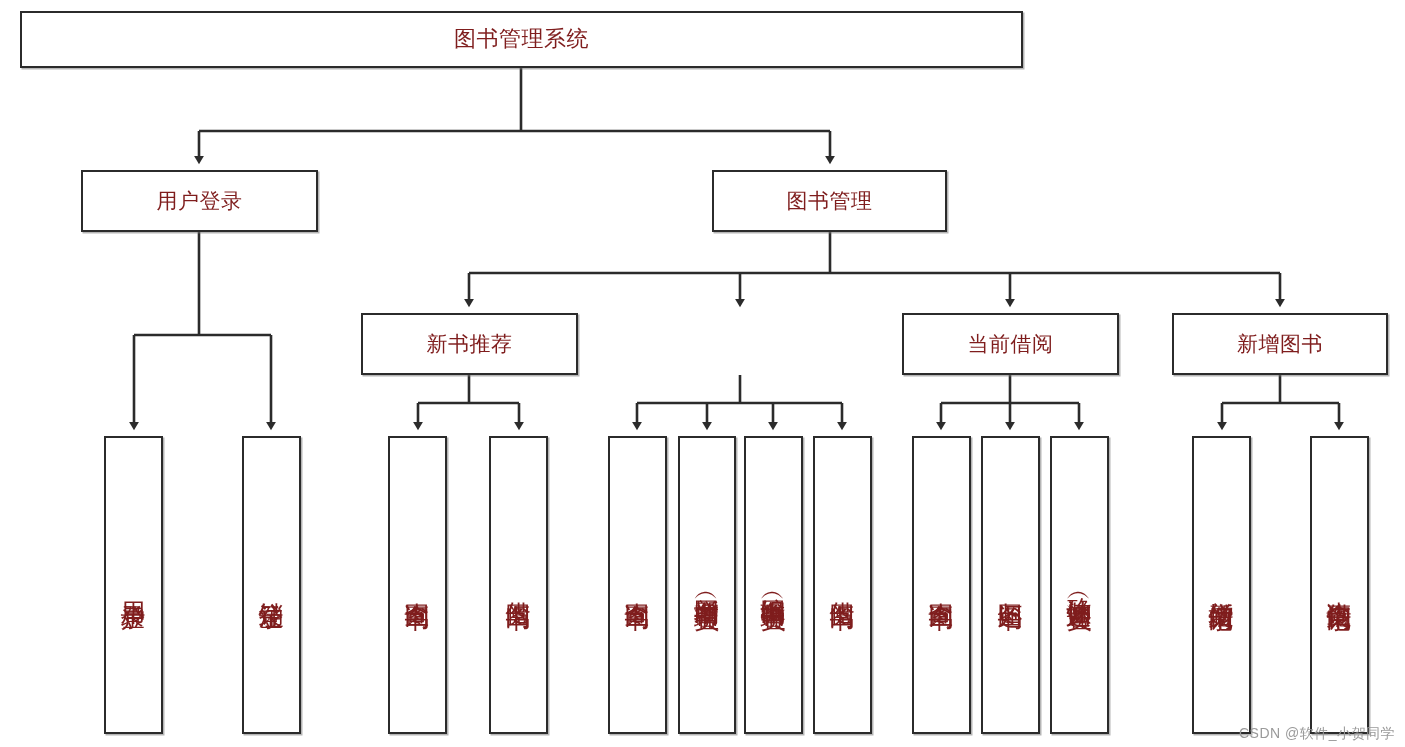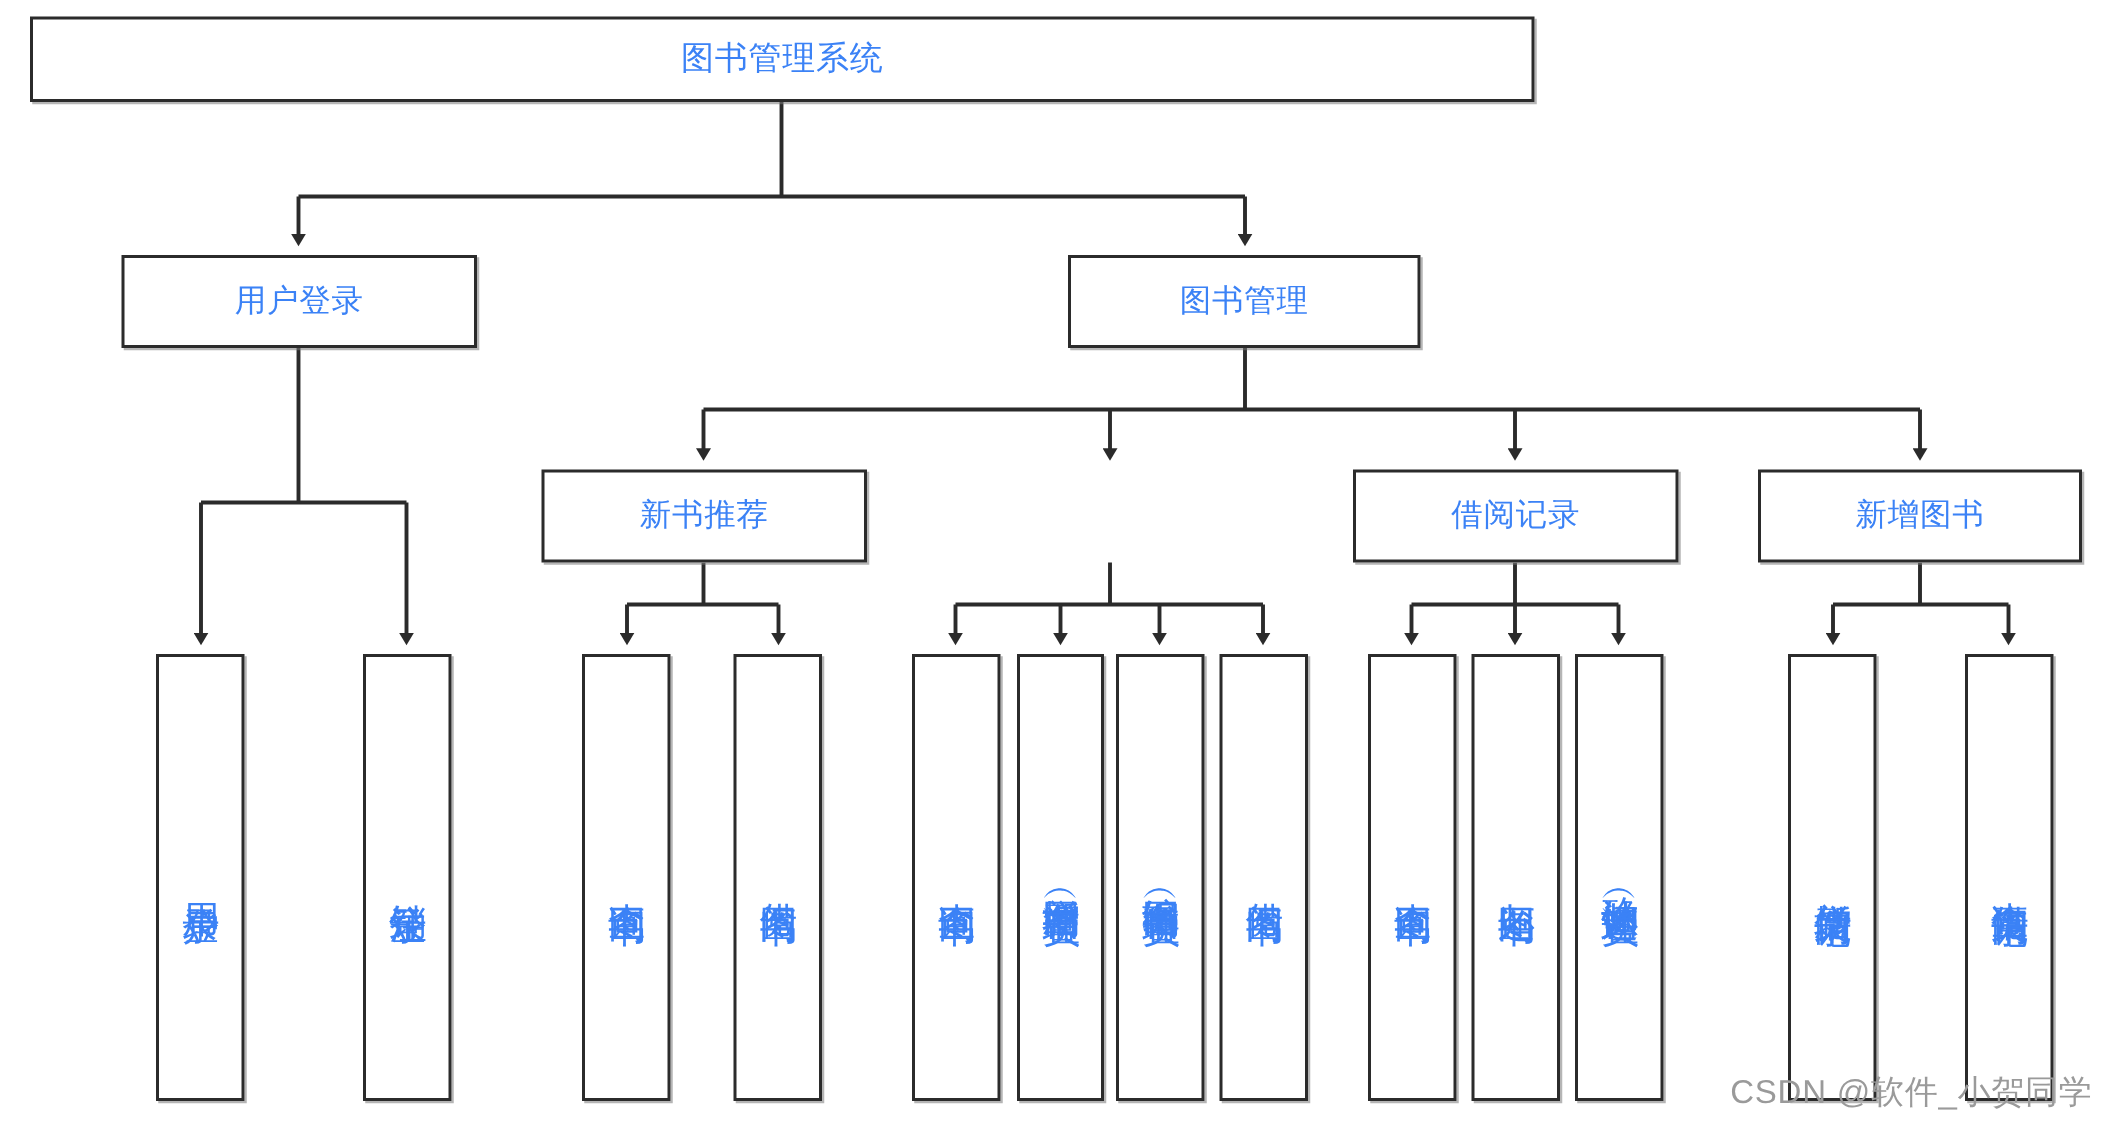--- a/index.html
+++ b/index.html
@@ -28,21 +28,21 @@
   }
   .node {
     position: absolute;
     box-sizing: border-box;
     background: #ffffff;
     border: 2px solid #2b2b2b;
     box-shadow: 1.5px 1.5px 0 0 rgba(120,120,120,0.55);
     display: flex;
     align-items: center;
     justify-content: center;
-    color: #3b82f6;
+    color: #7f1d1d;
   }
   .node-label {
     display: block;
     text-align: center;
     line-height: 1.12;
     letter-spacing: 0.5px;
     white-space: nowrap;
   }
   
   .node.horiz .node-label {
@@ -63,21 +63,21 @@
     font-size: 25px;
     line-height: 1.04;
     letter-spacing: 1.5px;
     white-space: normal;
     max-height: 100%;
   }
   .watermark {
     position: absolute;
     right: 10px;
     bottom: 4px;
-    font-size: 22px;
+    font-size: 14px;
     color: #9a9a9a;
     letter-spacing: 0.5px;
     white-space: nowrap;
     user-select: none;
   }
 </style>
 </head>
 <body>
 
 <div id="diagram-root">
@@ -140,21 +140,21 @@
     <span class="node-label">用户登录</span>
   </div>
   <div class="node horiz" style="left:361px; top:313px; width:217px; height:62px;">
     <span class="node-label">新书推荐</span>
   </div>
 
   <div class="node horiz" style="left:712px; top:170px; width:235px; height:62px;">
     <span class="node-label">图书管理</span>
   </div>
   <div class="node horiz" style="left:902px; top:313px; width:217px; height:62px;">
-    <span class="node-label">借阅记录</span>
+    <span class="node-label">当前借阅</span>
   </div>
   <div class="node horiz" style="left:1172px; top:313px; width:216px; height:62px;">
     <span class="node-label">新增图书</span>
   </div>
 
   <div class="node leaf" style="left:104px; top:436px; width:59px; height:298px;">
     <span class="node-label">用户登录</span>
   </div>
   <div class="node leaf" style="left:242px; top:436px; width:59px; height:298px;">
     <span class="node-label">注销登录</span>

